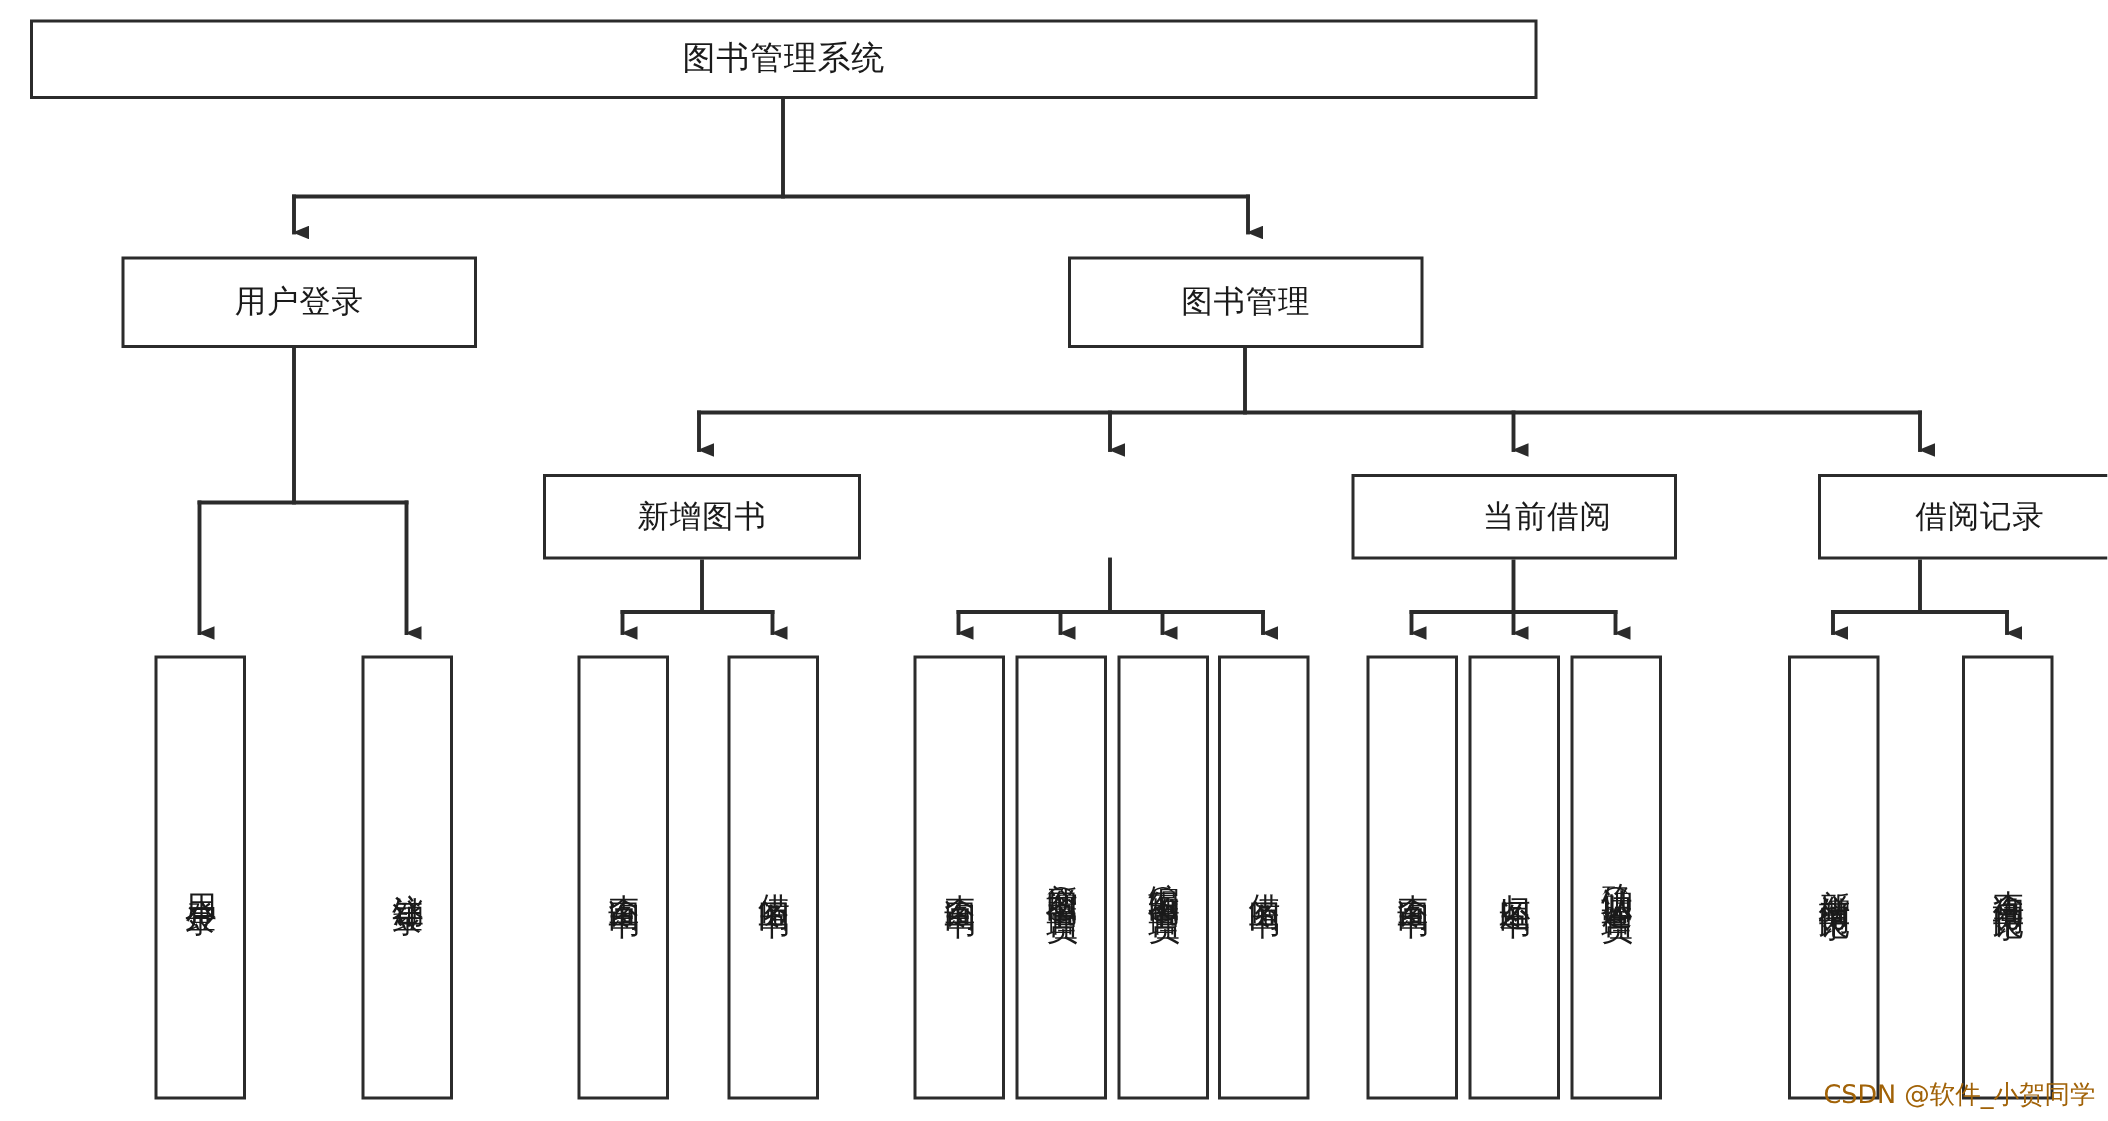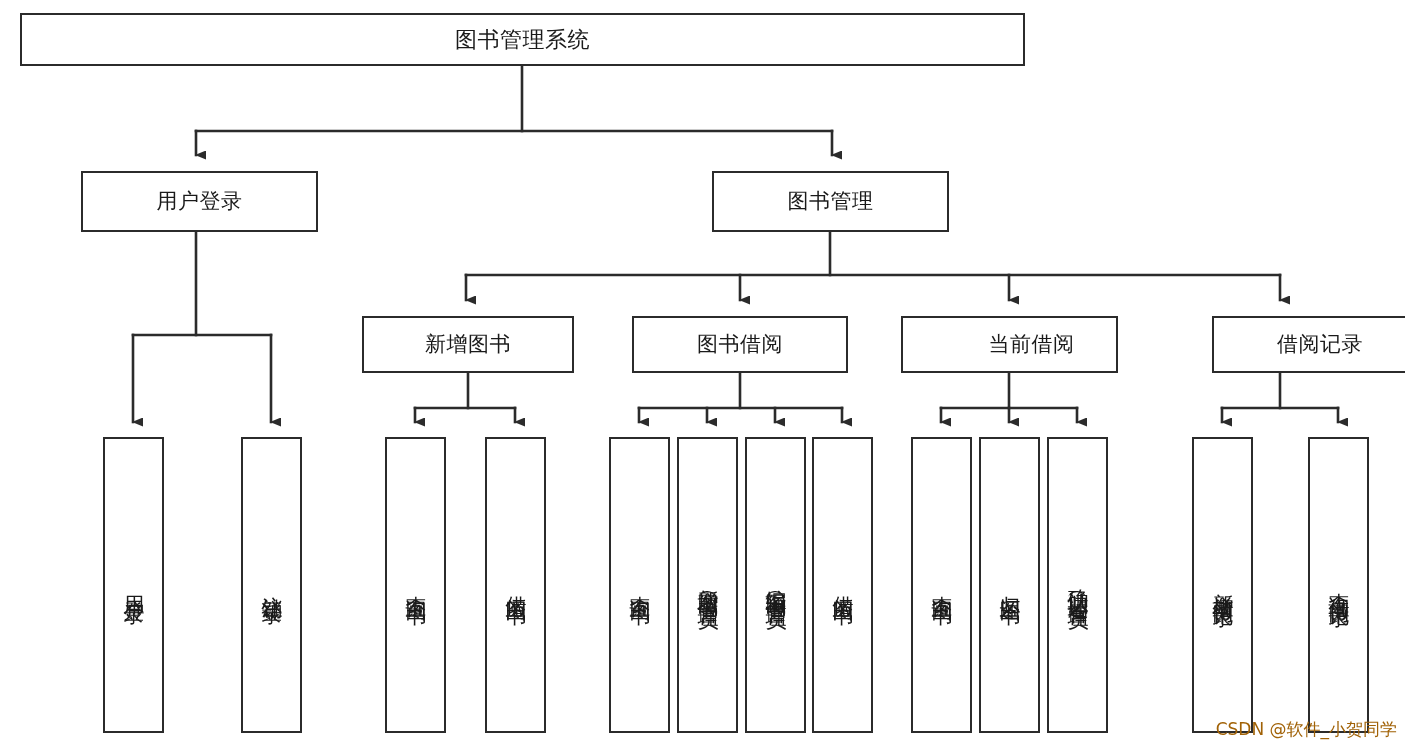--- a/index.html
+++ b/index.html
@@ -135,23 +135,20 @@
   </div>
 
   <div class="node-box level-2" style="left:712px; top:171px; width:237px; height:61px;">
     <span class="node-label">图书管理</span>
   </div>
 
   <div class="node-box level-3" style="left:362px; top:316px; width:212px; height:57px;">
     <span class="node-label">新增图书</span>
   </div>
 
-  <div class="node-box level-3" style="left:632px; top:316px; width:216px; height:57px;">
-    <span class="node-label">图书借阅</span>
-  </div>
 
   <div class="node-box level-3" style="left:901px; top:316px; width:217px; height:57px;padding-left:44px;">
     <span class="node-label">当前借阅</span>
   </div>
 
   <div class="node-box level-3" style="left:1212px; top:316px; width:216px; height:57px;">
     <span class="node-label">借阅记录</span>
   </div>
 
   <div class="node-box level-leaf" style="left:103px; top:437px; width:61px; height:296px;">

